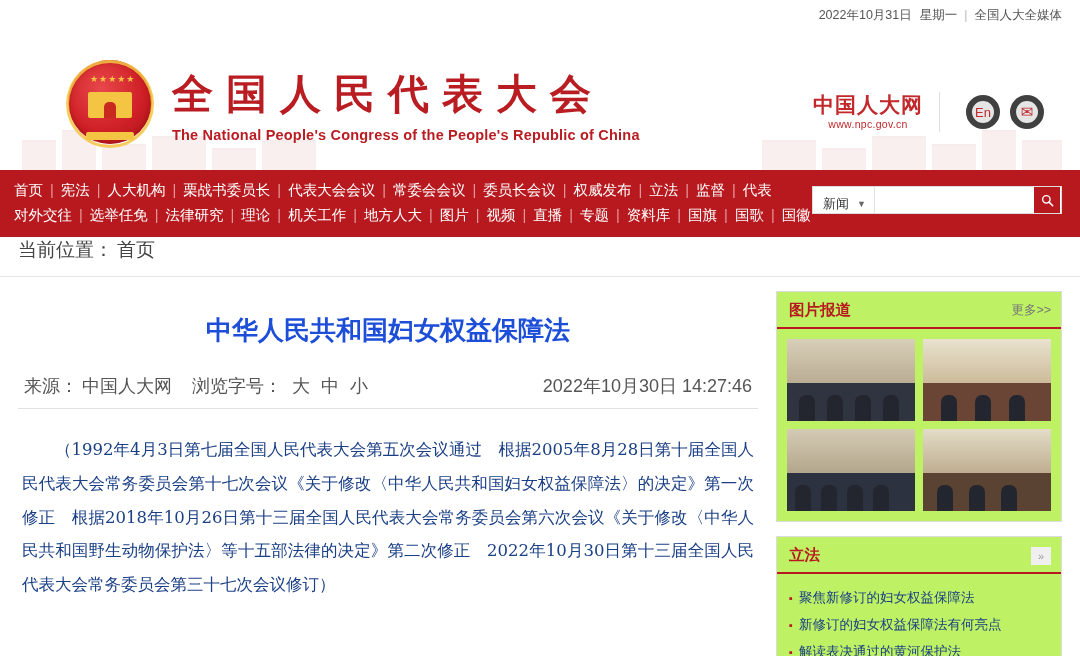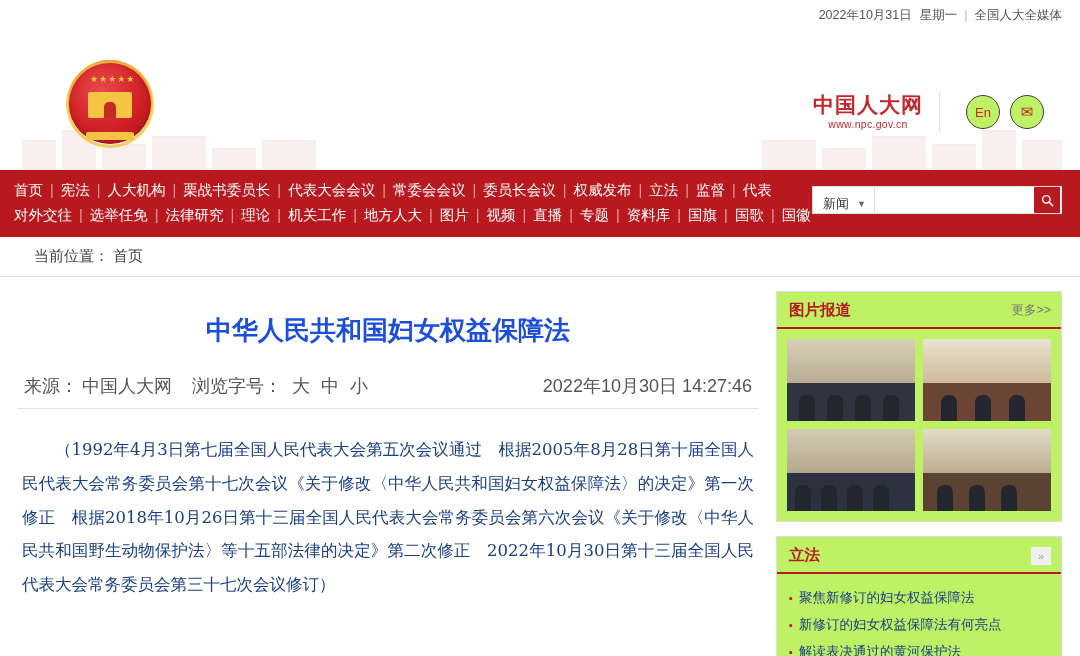--- a/index.html
+++ b/index.html
@@ -133,26 +133,26 @@
   .npc-logo .cn {
     font-family: "DejaVu Serif", "Liberation Serif", serif;
     font-size: 21px; font-weight: bold; color: #c2282c;
     letter-spacing: 1px;
   }
   .npc-logo .url { font-size: 10.5px; color: #c2282c; margin-top: 3px; letter-spacing: .3px; }
   .vdiv { width: 1px; height: 40px; background: #ddd; margin: 0 16px; }
   .circ-btn {
     width: 34px; height: 34px;
     border-radius: 50%;
-    border: 1px solid #404040;
+    border: 6px solid #404040;
     color: #c2282c;
     display: flex; align-items: center; justify-content: center;
     font-size: 13px;
     margin-left: 10px;
-    background: #bef264;
+    background: #e5e5e5;
   }
   .circ-btn.mail { font-size: 15px; }
 
   
   .nav {
     background: #b8191f;
     color: #fff;
     padding: 8px 0 9px 0;
     position: relative;
     min-height: 62px;
@@ -201,23 +201,23 @@
     background: #b8191f;
     color: #fff;
     display: flex; align-items: center; justify-content: center;
     font-size: 13px;
   }
 
   
   .crumb {
     height: 40px;
     display: flex;
-    align-items: center;
-    padding-left: 34px;
-    font-size: 15px;
+    align-items: flex-start;
+    padding-left: 18px;
+    font-size: 19px;
     color: #444;
     border-bottom: 1px solid #e6e6e6;
   }
   .crumb a { color: #444; text-decoration: none; margin-left: 4px; }
 
   
   .wrap {
     display: flex;
     padding: 14px 18px 0 18px;
     gap: 18px;
@@ -351,20 +351,24 @@
   </div>
 
   <div class="emblem">
     <div class="circle"></div>
     <div class="stars">★★★★★</div>
     <div class="gate"></div>
     <div class="base"></div>
     <div class="wheat"></div>
   </div>
 
+  <div class="title-block">
+    <div class="title-cn">全国人民代表大会</div>
+    <div class="title-en">The National People's Congress of the People's Republic of China</div>
+  </div>
 
   <div class="header-right">
     <div class="npc-logo">
       <div class="cn">中国人大网</div>
       <div class="url">www.npc.gov.cn</div>
     </div>
     <div class="vdiv"></div>
     <div class="circ-btn">En</div>
     <div class="circ-btn mail">✉</div>
   </div>

